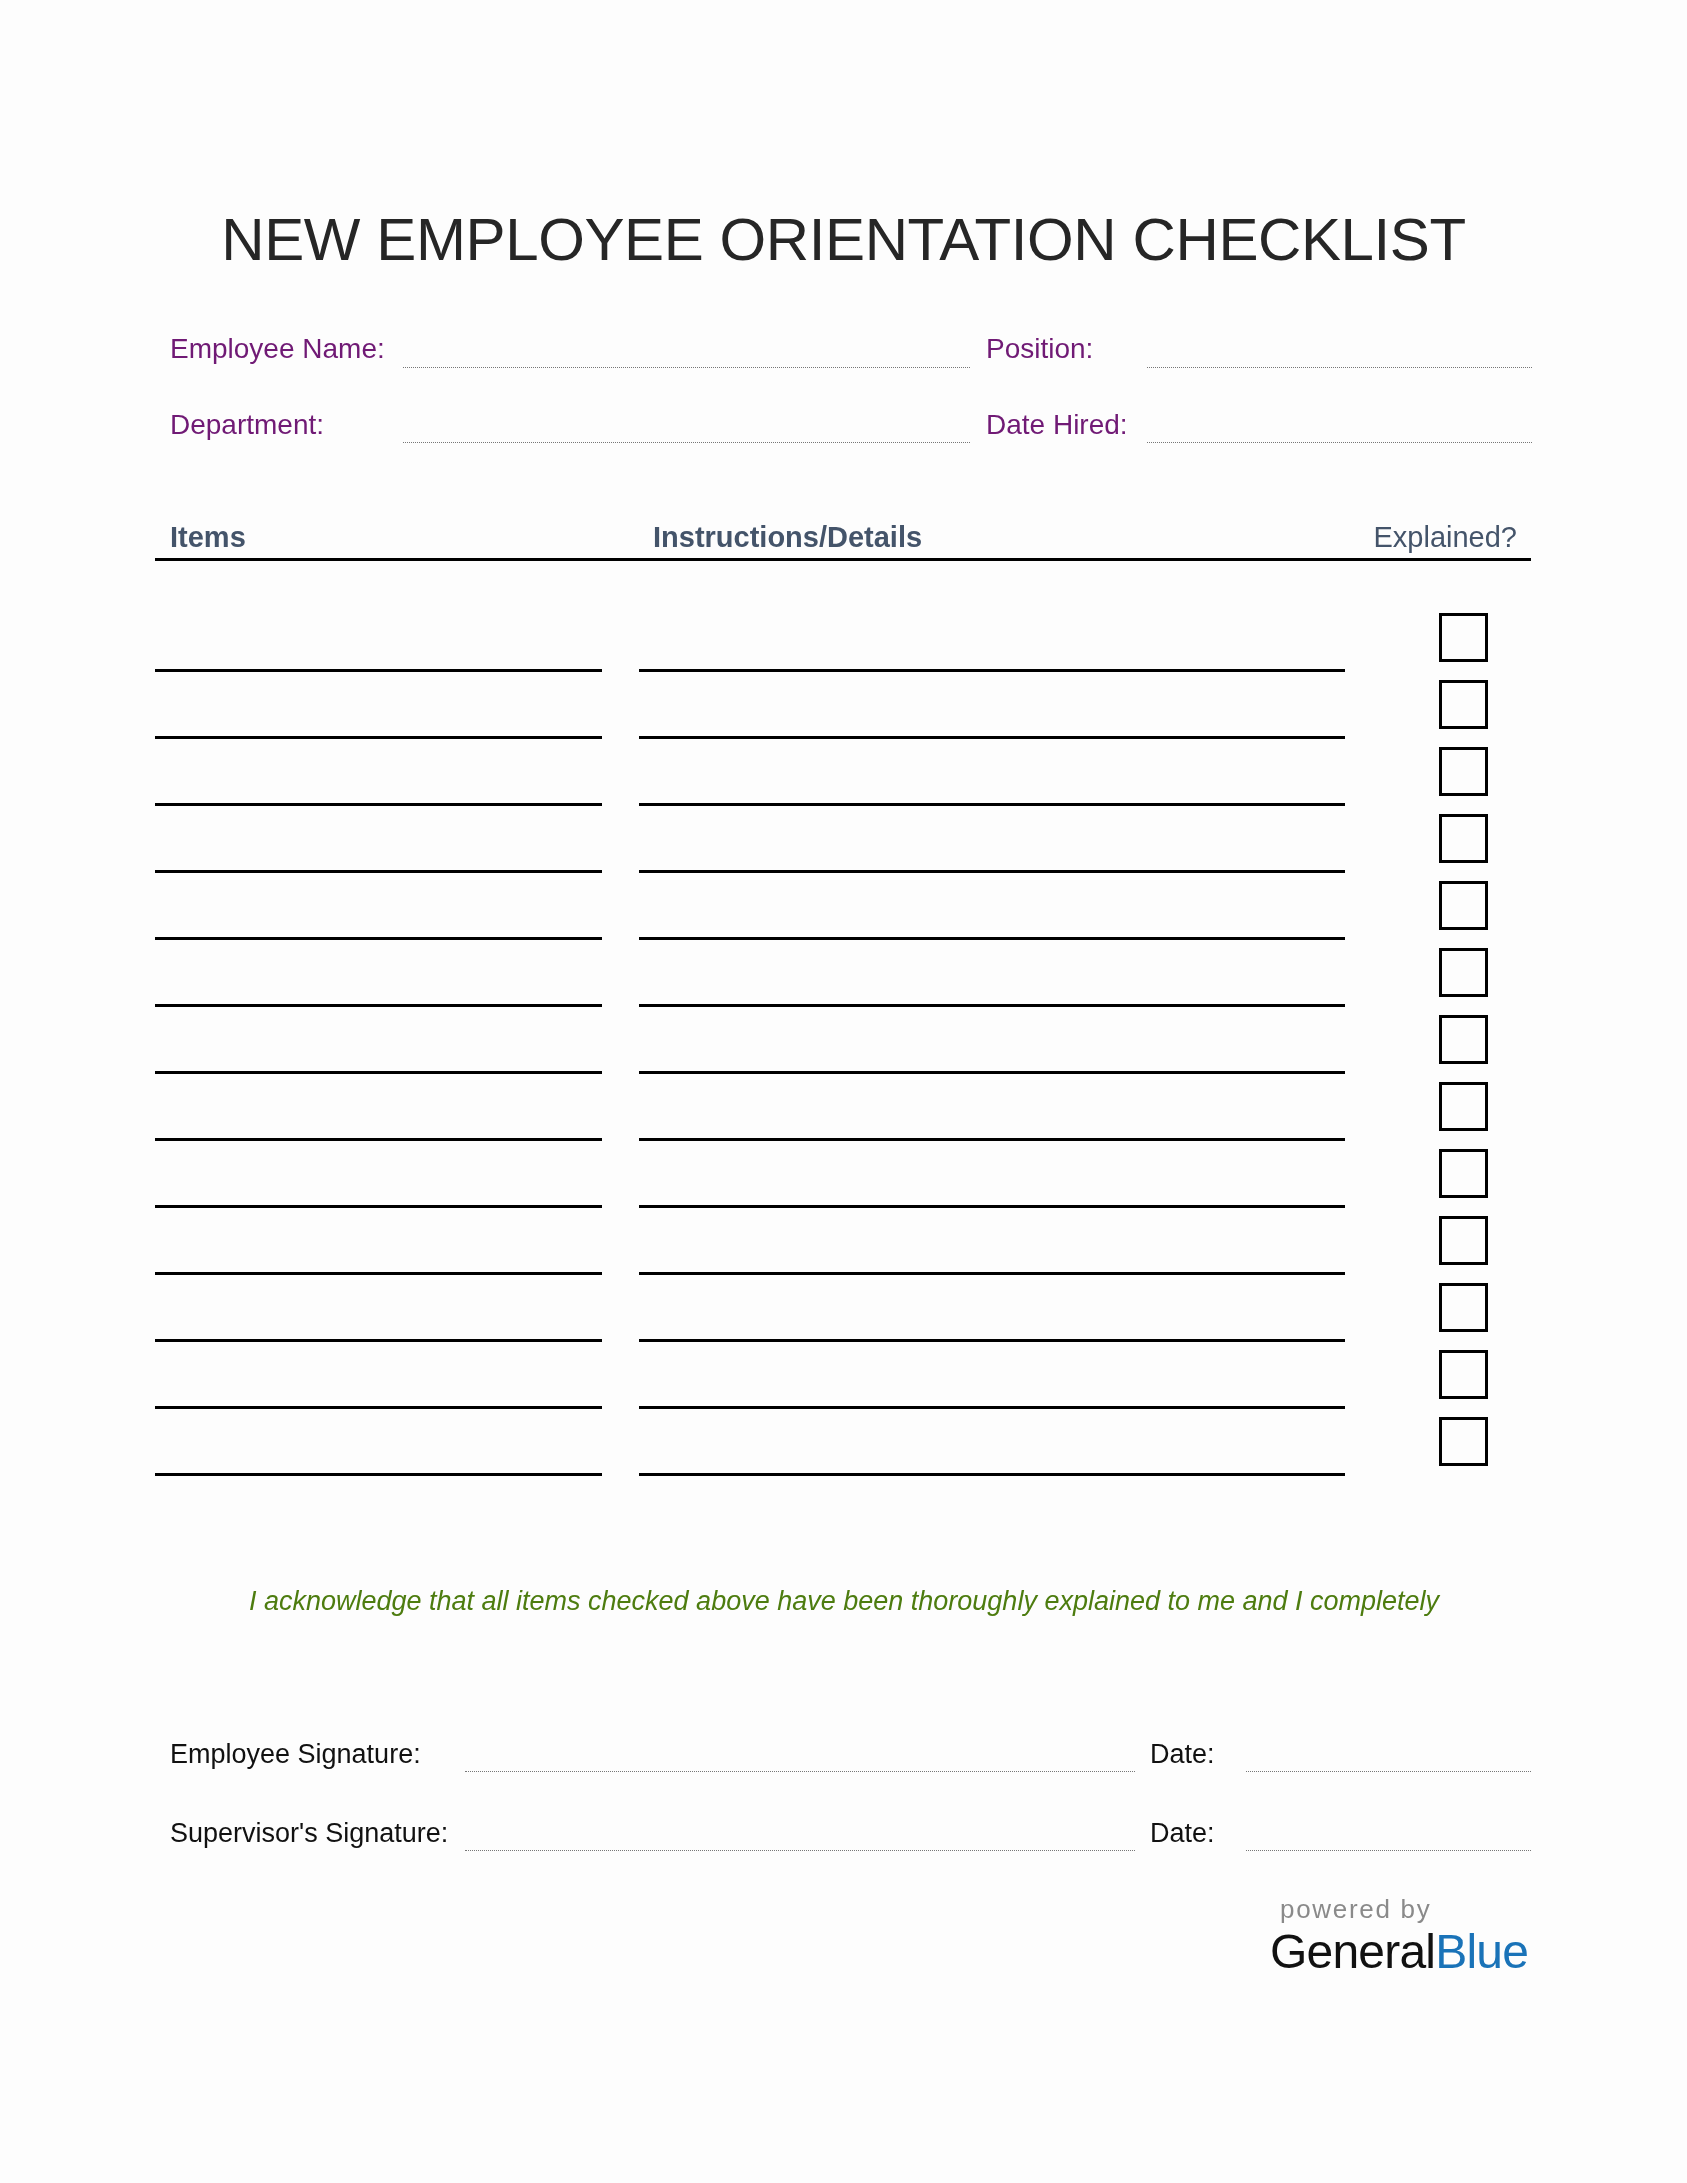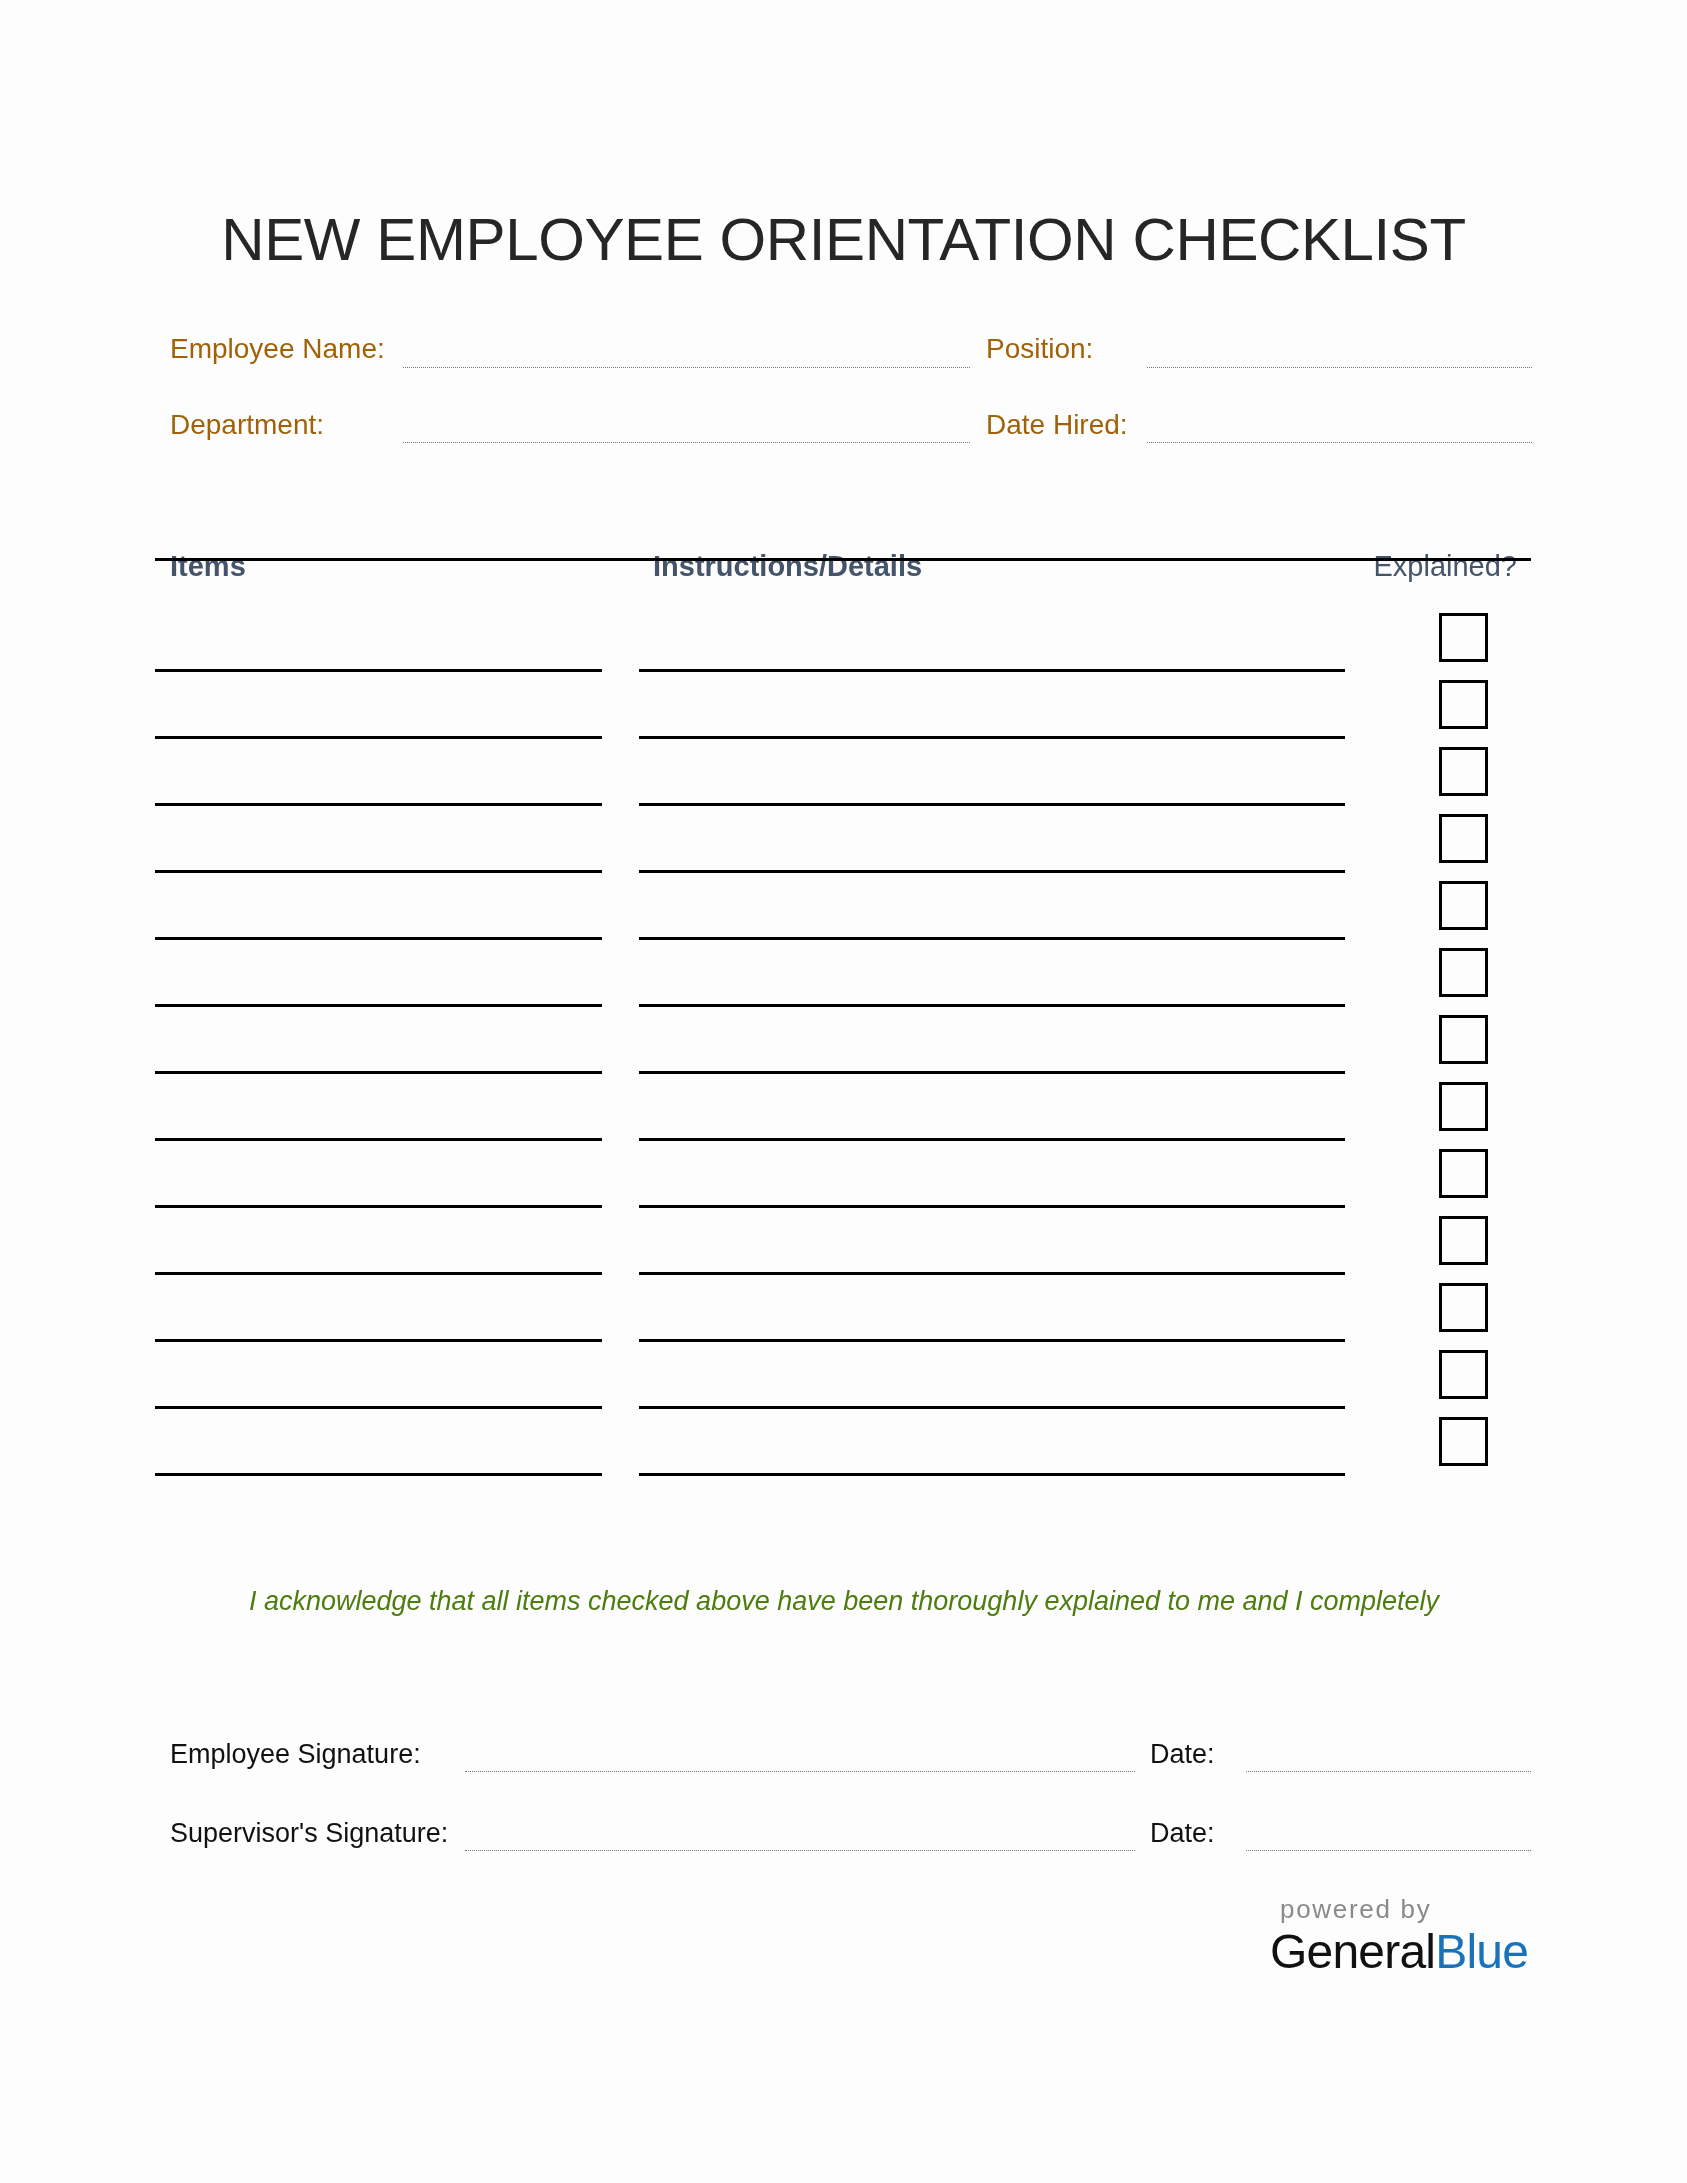--- a/index.html
+++ b/index.html
@@ -8,23 +8,23 @@
     position: relative; overflow: hidden;
     font-family: "Liberation Sans", "DejaVu Sans", sans-serif;
     color: #000;
   }
   .abs { position: absolute; }
   .title {
     left: 0; width: 1687px; top: 203px; text-align: center;
     font-size: 60px; color: #262626; letter-spacing: -0.4px;
     white-space: nowrap; line-height: 74px;
   }
-  .field-label { font-size: 28px; line-height: 33px; white-space: nowrap; color: #a16207; }
+  .field-label { font-size: 28px; line-height: 33px; white-space: nowrap; color: #701a75; }
   .dotted { height: 0; border-bottom: 1.7px dotted #777; }
-  .col-head { font-size: 29px; line-height: 33px; color: #44546a; white-space: nowrap; margin-top: 29px; }
+  .col-head { font-size: 29px; line-height: 33px; color: #44546a; white-space: nowrap; }
   .col-head.bold { font-weight: bold; }
   .header-rule { left: 155px; width: 1376px; top: 558px; height: 2.5px; background: #000; }
   .row-line { height: 2.5px; background: #000; }
   .checkbox {
     width: 43px; height: 43px; border: 3.3px solid #000; background: #fdfdfd;
     box-sizing: content-box; cursor: pointer;
   }
   .ack {
     left: 207px; width: 1274px; top: 1583px; text-align: center;
     font-size: 27px; line-height: 36px; font-style: italic; color: #4d7c0f;

